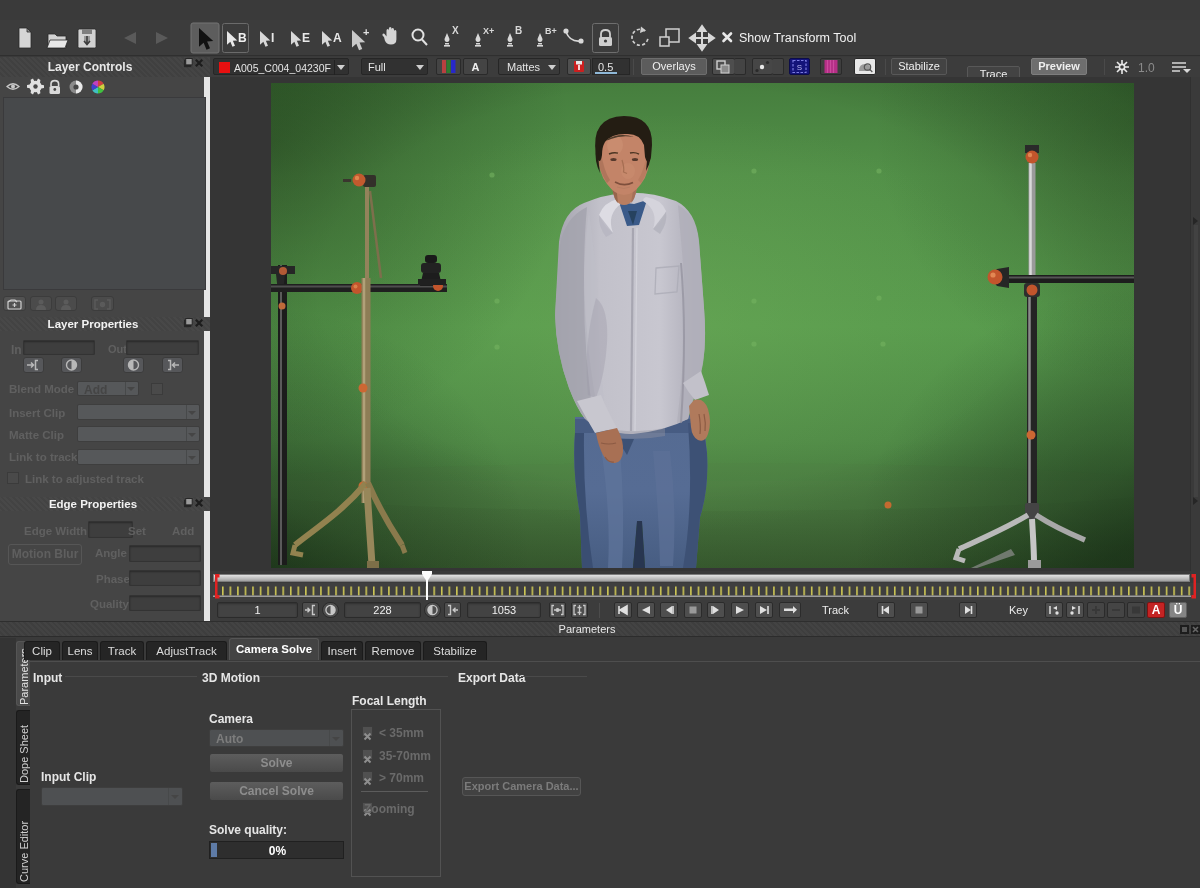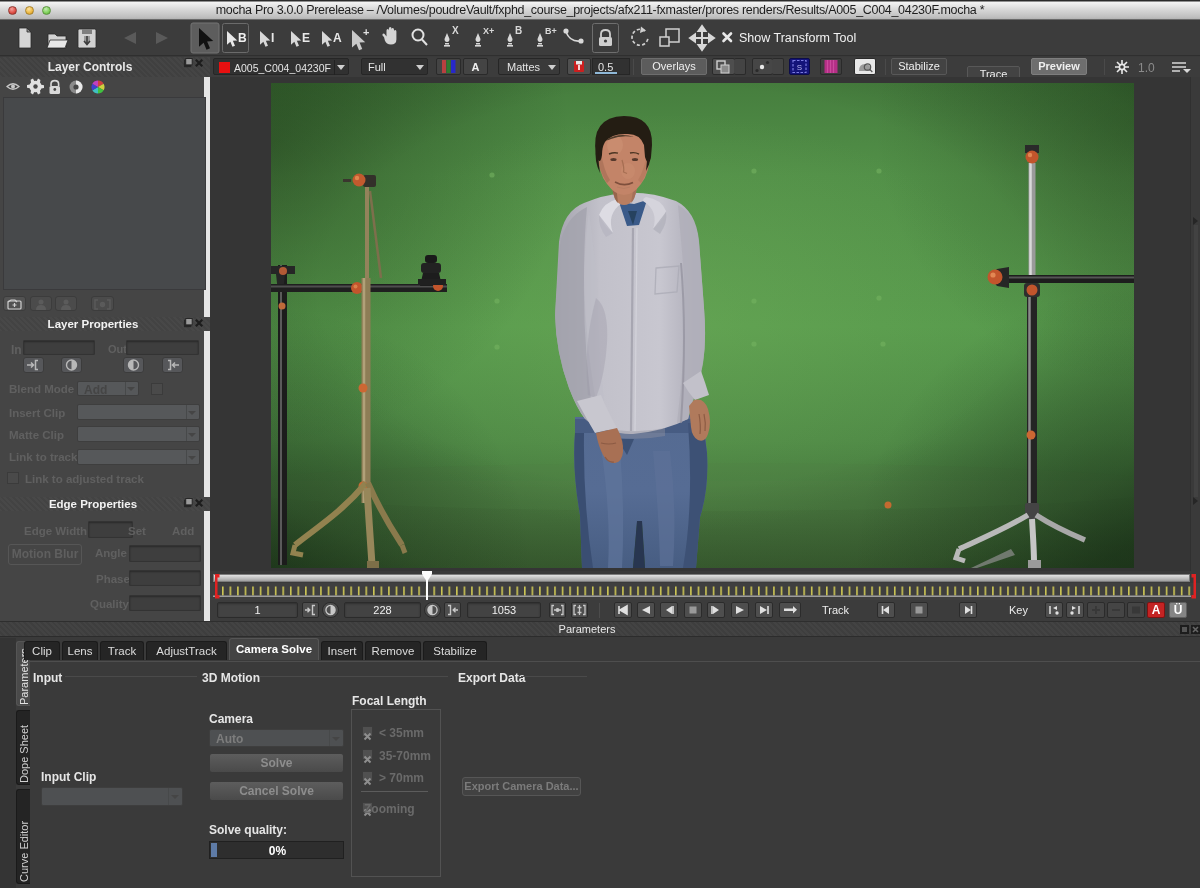--- a/index.html
+++ b/index.html
@@ -88,26 +88,20 @@
     font-weight:bold; line-height:21px; }
   .ghead { position:absolute; font-size:12px; font-weight:bold; color:#e6e6e6; }
   .gline { position:absolute; height:1px; background:#2f2f2f; border-bottom:1px solid #4a4a4a; }
   .dimlbl { position:absolute; font-size:12px; color:#6a6a6a; font-weight:bold; }
   .lbl { position:absolute; font-size:12px; color:#e6e6e6; font-weight:bold; }
 </style>
 </head>
 <body>
 <div id="stage">
 
-  <div class="abs" id="titlebar">
-    <div class="tl" style="left:8px;  background:radial-gradient(circle at 40% 30%, #f2a19c, #dd4c43 60%, #a02720); border:1px solid #913a33;"></div>
-    <div class="tl" style="left:25px; background:radial-gradient(circle at 40% 30%, #fbe2a3, #edb73e 60%, #b7821d); border:1px solid #a9842f;"></div>
-    <div class="tl" style="left:42px; background:radial-gradient(circle at 40% 30%, #c4ecb2, #7ed159 60%, #4f9a2e); border:1px solid #5d9440;"></div>
-    <div id="titletext">mocha Pro 3.0.0 Prerelease – /Volumes/poudreVault/fxphd_course_projects/afx211-fxmaster/prores renders/Results/A005_C004_04230F.mocha *</div>
-  </div>
 
   <div class="abs" id="row1">
   <svg width="1200" height="36" viewBox="0 0 1200 36">
     <defs>
       <g id="cursor">
             <path d="M0,0 L0,13 L3.2,10.2 L5.2,15 L7.6,14 L5.6,9.3 L9.8,9 Z"></path>
           </g>
       <g id="pen">
             <path d="M4,1 L6.5,7 Q6.5,10 4,10 Q1.5,10 1.5,7 Z M2,11 h4 v1.5 h-4 Z"></path>
             <rect x="1" y="13" width="6" height="1.6"></rect>

